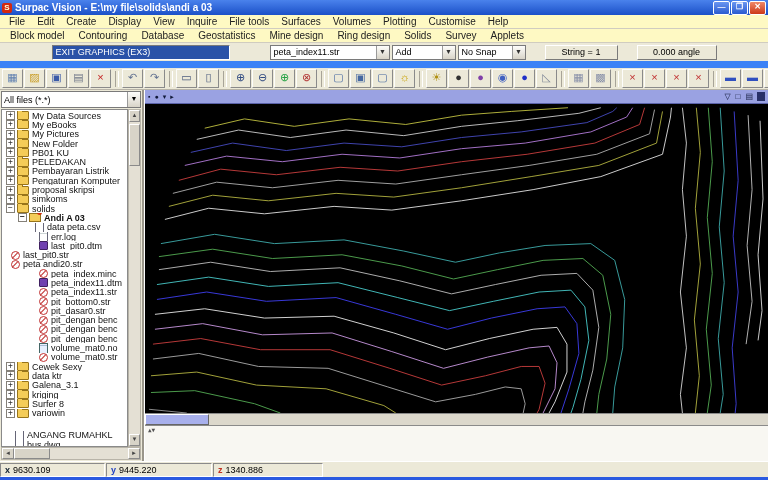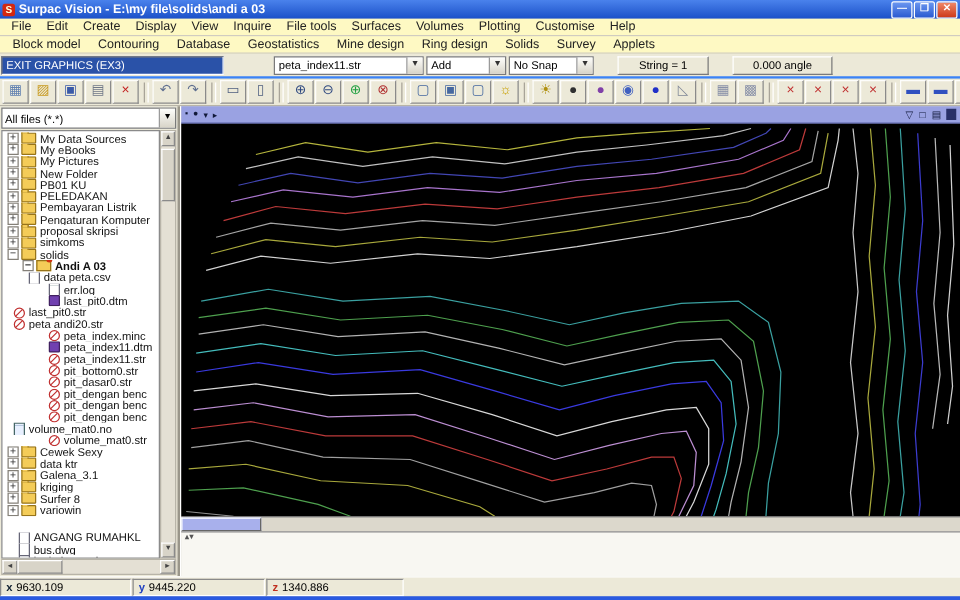--- a/index.html
+++ b/index.html
@@ -19,21 +19,21 @@
   .cap.close{background:linear-gradient(#f08868,#cc3818);}
 
   
   .menurow{height:13px;background:#fef9c3;display:flex;align-items:center;padding:0 3px;
            border-bottom:1px solid #d0ccc0;flex:0 0 auto;}
   .menu-item{padding:0 6px;color:#222;}
   .menurow2 .menu-item{padding:0 7px;}
 
   
   .combobar{height:18px;background:#ece9d8;display:flex;align-items:center;padding:0 1px;
-            border-bottom:2px solid #3b82f6;flex:0 0 auto;}
+            border-bottom:7px solid #3b82f6;flex:0 0 auto;justify-content:center;}
   .fnbox{width:170px;height:13px;border:1px solid #7a7a7a;border-right-color:#fff;border-bottom-color:#fff;
          background:#2a52a8;color:#fff;font-size:9px;line-height:13px;padding:0 3px;
          white-space:nowrap;overflow:hidden;}
   .combo{display:flex;height:13px;border:1px solid #7a7a7a;background:#fff;font-size:9px;
          align-items:center;margin-left:2px;}
   .combo .val{padding:0 3px;white-space:nowrap;overflow:hidden;flex:1;}
   .combo .arrow{width:12px;align-self:stretch;background:linear-gradient(#fdfdfb,#d8d4c8);
                 border-left:1px solid #9a9a9a;font-size:7px;line-height:12px;text-align:center;color:#333;}
   .tbtn{height:13px;border:1px solid #fff;border-right-color:#7a7a7a;border-bottom-color:#7a7a7a;
         background:#ece9d8;font-size:9px;line-height:12px;padding:0 8px;margin-left:19px;white-space:nowrap;}
@@ -276,21 +276,21 @@
             <div class="trow" style="padding-left: 4px;">
               <span class="exp">−</span>
               <span class="ticon t-folder"></span>
               <span>solids</span>
             </div>
             <div class="trow bold" style="padding-left: 16px;">
               <span class="exp">−</span>
               <span class="ticon t-marked"></span>
               <span>Andi A 03</span>
             </div>
-            <div class="trow" style="padding-left: 12px;">
+            <div class="trow" style="padding-left: 24px;">
               <span class="noexp"></span>
               <span class="ticon t-file"></span>
               <span>data peta.csv</span>
             </div>
             <div class="trow" style="padding-left: 28px;">
               <span class="noexp"></span>
               <span class="ticon t-log"></span>
               <span>err.log</span>
             </div>
             <div class="trow" style="padding-left: 28px;">
@@ -341,21 +341,21 @@
             <div class="trow" style="padding-left: 28px;">
               <span class="noexp"></span>
               <span class="ticon t-str"></span>
               <span>pit_dengan benc</span>
             </div>
             <div class="trow" style="padding-left: 28px;">
               <span class="noexp"></span>
               <span class="ticon t-str"></span>
               <span>pit_dengan benc</span>
             </div>
-            <div class="trow" style="">
+            <div class="trow" style="padding-left: 28px;">
               <span class="noexp"></span>
               <span class="ticon t-note"></span>
               <span>volume_mat0.no</span>
             </div>
             <div class="trow" style="padding-left: 28px;">
               <span class="noexp"></span>
               <span class="ticon t-str"></span>
               <span>volume_mat0.str</span>
             </div>
             <div class="trow" style="padding-left: 4px;">

